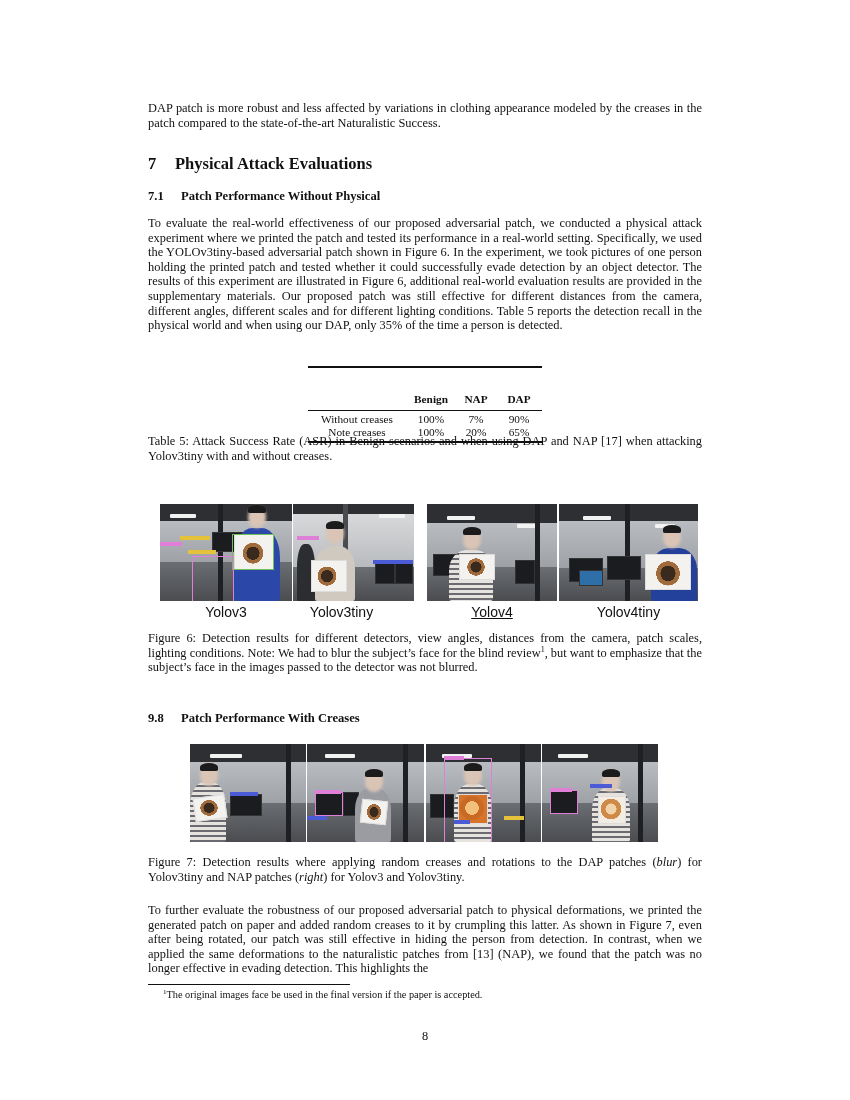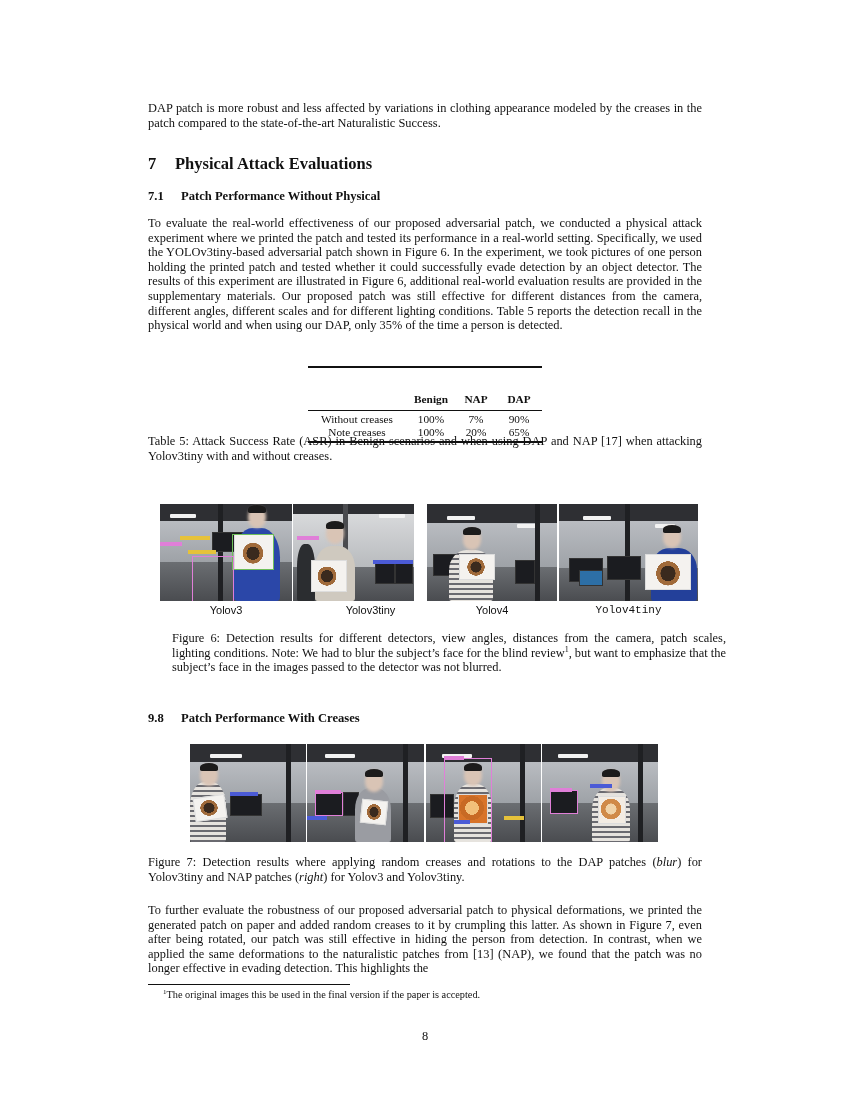--- a/index.html
+++ b/index.html
@@ -33,21 +33,21 @@
   .photo .pillar { position: absolute; top: 0; bottom: 0; width: 5px; background: #1f2023; }
   .photo .monitor { position: absolute; background: #1b1c20; border: 1px solid #333; }
   .photo .person { position: absolute; border-radius: 40% 40% 6% 6%; }
   .photo .head { position: absolute; width: 18px; height: 22px; border-radius: 45%; background: #d9c4b5; filter: blur(1.5px); }
   .photo .hair { position: absolute; width: 18px; height: 8px; border-radius: 50% 50% 20% 20%; background: #1c1b1b; }
   .photo .patch { position: absolute; background: #f4f2ef; border: 1px solid #ddd; }
   .photo .dog { position: absolute; background: radial-gradient(ellipse at 50% 55%, #3a2a1e 0 35%, #a06a3a 36% 55%, transparent 56%); }
   .photo .bbox { position: absolute; border: 1px solid; }
   .photo .blabel { position: absolute; height: 4px; }
 
-  .fig-label { position: absolute; font-family: "Liberation Sans", "DejaVu Sans", sans-serif; font-size: 11px; text-align: center; }
+  .fig-label { position: absolute; font-family: "Liberation Sans", "DejaVu Sans", sans-serif; font-size: 14px; text-align: center; }
 
   .footrule { position: absolute; left: 148px; top: 984px; width: 202px; height: 0.8px; background: #111; }
   .footnote { position: absolute; left: 163px; top: 988px; font-size: 10.3px; }
   .footnote sup { font-size: 7px; vertical-align: 4px; }
   .pagenum { position: absolute; left: 0; width: 850px; top: 1029px; text-align: center; font-size: 12.4px; }
   sup.fn { font-size: 8px; vertical-align: 5px; line-height: 0; }
   i { font-style: italic; }
 </style>
 </head>
 <body>
@@ -156,25 +156,25 @@
   <div class="monitor" style="left:48px; top:52px; width:32px; height:22px;"></div>
   <div class="monitor" style="left:20px; top:66px; width:22px; height:14px; background:#2d6fa6;"></div>
   <div class="person" style="left:92px; top:44px; width:46px; height:53px; background:#23409a;"></div>
   <div class="head" style="left:104px; top:22px;"></div>
   <div class="hair" style="left:104px; top:21px;"></div>
   <div class="patch" style="left:86px; top:50px; width:44px; height:34px;"></div>
   <div class="dog" style="left:94px; top:54px; width:30px; height:28px;"></div>
 </div>
 
 <div class="fig-label" style="left:160px; top:604px; width:132px;">Yolov3</div>
-<div class="fig-label" style="left:310px; top:604px; width:121px;text-align:center;">Yolov3tiny</div>
-<div class="fig-label" style="left:427px; top:604px; width:130px;">Yolov4</div>
-<div class="fig-label" style="left:559px; top:604px; width:139px;font-family:Liberation Mono, monospace;">Yolov4tiny</div>
-
-<div class="caption" style="top:631px;margin-left:24px;"><span>Figure 6: Detection results for different detectors, view angles, distances from the camera, patch scales, lighting conditions. Note: We had to blur the subject’s face for the blind review</span><sup class="fn">1</sup><span>, but want to emphasize that the subject’s face in the images passed to the detector was not blurred.</span></div>
+<div class="fig-label" style="left:281px; top:604px; width:121px;text-align:center;">Yolov3tiny</div>
+<div class="fig-label" style="left:427px; top:604px; width:130px;text-decoration:underline;">Yolov4</div>
+<div class="fig-label" style="left:559px; top:604px; width:139px;">Yolov4tiny</div>
+
+<div class="caption" style="top:631px;"><span>Figure 6: Detection results for different detectors, view angles, distances from the camera, patch scales, lighting conditions. Note: We had to blur the subject’s face for the blind review</span><sup class="fn">1</sup><span>, but want to emphasize that the subject’s face in the images passed to the detector was not blurred.</span></div>
 
 <div class="h2" style="top:711px;">
   <span class="num">9.8</span><span>Patch Performance With Creases</span>
 </div>
 
 <div class="photo" style="left:190px; top:744px; width:116px; height:98px;">
   <div class="ceil"></div>
     <div class="wall"></div>
     <div class="desk"></div>
   <div class="light" style="left:20px; top:10px; width:32px;"></div>
@@ -237,15 +237,15 @@
   <div class="dog" style="left:58px; top:54px; width:22px; height:22px; background:radial-gradient(circle at 50% 50%, #f0d3a8 0 35%, #d08a48 36% 65%, transparent 66%);"></div>
   <div class="blabel" style="left:48px; top:40px; width:22px; background:#4b5bd6;"></div>
   <div class="blabel" style="left:8px; top:44px; width:22px; background:#e07fd8;"></div>
 </div>
 
 <div class="caption" style="top:855px;"><span>Figure 7: Detection results where applying random creases and rotations to the DAP patches (</span><i>blur</i><span>) for Yolov3tiny and NAP patches (</span><i>right</i><span>) for Yolov3 and Yolov3tiny.</span></div>
 
 <div class="para" style="top:903px;">To further evaluate the robustness of our proposed adversarial patch to physical deformations, we printed the generated patch on paper and added random creases to it by crumpling this latter. As shown in Figure 7, even after being rotated, our patch was still effective in hiding the person from detection. In contrast, when we applied the same deformations to the naturalistic patches from [13] (NAP), we found that the patch was no longer effective in evading detection. This highlights the</div>
 
 <div class="footrule"></div>
-<div class="footnote"><sup>1</sup><span>The original images this be used in the final version if the paper is accepted.</span></div>
+<div class="footnote"><sup>1</sup><span>The original images face be used in the final version if the paper is accepted.</span></div>
 
 <div class="pagenum">8</div>
 
 </body></html>

